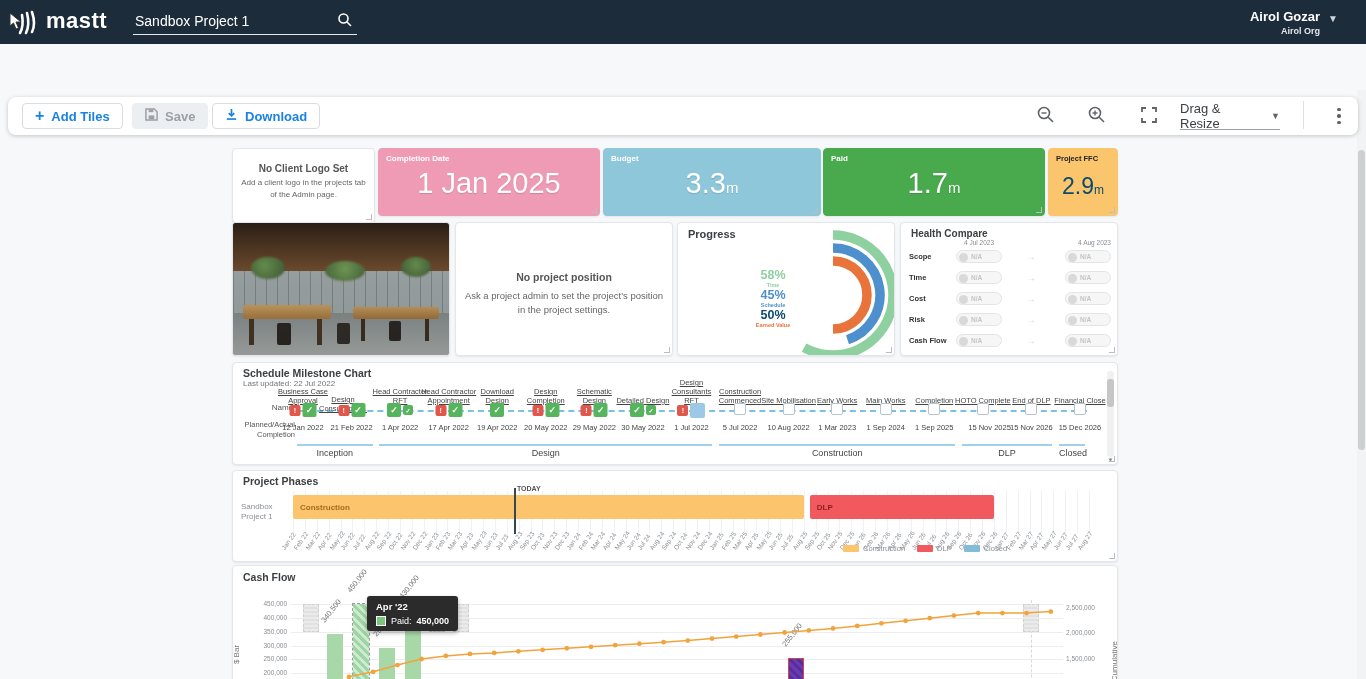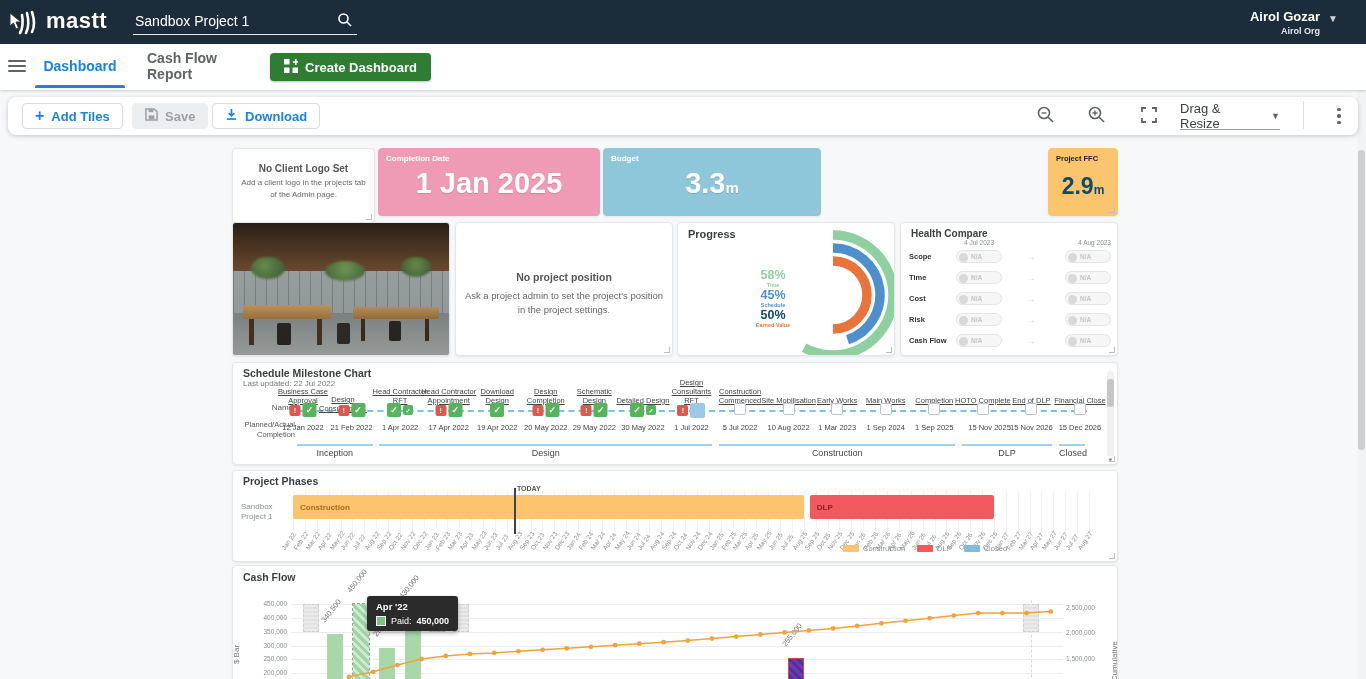--- a/index.html
+++ b/index.html
@@ -37,21 +37,21 @@
   .tb-icon{position:absolute;top:8px;width:22px;height:22px;cursor:pointer;}
   .dragresize{position:absolute;left:1172px;top:6px;width:100px;height:26px;border-bottom:1px solid #9aa0a6;color:#3c4043;font-size:13px;display:flex;align-items:center;gap:8px;cursor:pointer;}
   .tb-divider{position:absolute;left:1295px;top:4px;width:1px;height:28px;background:#e0e0e0;}
   .kebab{position:absolute;left:1322px;top:6px;width:18px;height:26px;display:flex;flex-direction:column;align-items:center;justify-content:center;gap:3px;cursor:pointer;}
   .kebab i{width:3.5px;height:3.5px;border-radius:50%;background:#5f6368;}
 
   
   .tile{position:absolute;background:#fff;border:1px solid #e3e6ea;border-radius:4px;box-shadow:0 1px 2px rgba(0,0,0,.08);box-sizing:border-box;overflow:hidden;}
   .tile::after{content:"";position:absolute;right:2px;bottom:2px;width:5px;height:5px;border-right:1.5px solid #b9bec3;border-bottom:1.5px solid #b9bec3;}
   .kpi-label{position:absolute;left:7px;top:5px;font-size:8px;font-weight:bold;color:#fff;}
-  .kpi-value{position:absolute;left:0;right:0;top:18px;text-align:center;color:#fff;font-weight:bold;font-size:29px;text-shadow:0 1px 1px rgba(0,0,0,.15);}
+  .kpi-value{position:absolute;left:0;right:0;top:18px;text-align:center;color:#fff;font-weight:normal;font-size:29px;text-shadow:0 1px 1px rgba(0,0,0,.15);}
   .kpi-suffix{font-size:15px;}
   .tile-title{position:absolute;left:10px;top:5px;font-size:11px;font-weight:bold;color:#3c4043;}
   .muted-title{position:absolute;left:8px;right:8px;text-align:center;font-size:10px;font-weight:bold;color:#555;}
   .muted-body{position:absolute;left:8px;right:8px;text-align:center;font-size:9px;color:#666;line-height:1.5;}
 
   
   .ms-line{position:absolute;left:64px;top:47px;width:790px;border-top:2px dashed #7ac0e8;}
   .ms-name{position:absolute;width:56px;font-size:7.5px;line-height:1.2;color:#444;text-align:center;display:flex;flex-direction:column;justify-content:flex-end;height:22px;text-decoration:underline;}
   .ms-date{position:absolute;width:56px;font-size:7.5px;color:#444;text-align:center;}
   .ms-icons{position:absolute;display:flex;gap:2px;align-items:center;transform:translateX(-50%);}
@@ -144,41 +144,20 @@
             <circle cx="6.5" cy="6.5" r="4.5" fill="none" stroke="#fff" stroke-width="1.6"></circle>
             <line x1="10" y1="10" x2="14" y2="14" stroke="#fff" stroke-width="1.6"></line>
           </svg>
       </span>
     </div>
     <div class="user-name">Airol Gozar</div>
     <div class="user-org">Airol Org</div>
     <div class="user-caret">▼</div>
   </div>
 
-  <div class="menubar">
-    <div class="hamburger">
-        <span></span>
-        <span></span>
-        <span></span>
-      </div>
-    <div class="tab tab-dashboard">Dashboard</div>
-    <div class="tab-underline"></div>
-    <div class="tab tab-cashflow">Cash Flow Report</div>
-    <div class="btn-create">
-      <span>
-        <svg width="14" height="14" viewBox="0 0 14 14" fill="#fff">
-            <rect x="0" y="0" width="5.5" height="5.5"></rect>
-            <rect x="0" y="8.5" width="5.5" height="5.5"></rect>
-            <rect x="8.5" y="8.5" width="5.5" height="5.5"></rect>
-            <path d="M11 0h1.6v2.2H14v1.6h-1.4V6H11V3.8H8.8V2.2H11z"></path>
-          </svg>
-      </span>
-      <span>Create Dashboard</span>
-    </div>
-  </div>
 
   <div class="toolbar">
     <div class="btn btn-add">
       <span style="font-size:16px;font-weight:bold;">+</span>
       <span>Add Tiles</span>
     </div>
     <div class="btn btn-save">
       <span>
         <svg width="13" height="13" viewBox="0 0 14 14">
             <path d="M1 1h9l3 3v9H1z" fill="none" stroke="#9aa0a6" stroke-width="1.6"></path>
@@ -237,20 +216,24 @@
   <div class="tile" style="left:378px;top:148px;width:222px;height:68px;background:#ef9bb6;border-color:#ef9bb6;">
     <div class="kpi-label">Completion Date</div>
     <div class="kpi-value">1 Jan 2025</div>
   </div>
 
   <div class="tile" style="left:603px;top:148px;width:218px;height:68px;background:#8ec7d9;border-color:#8ec7d9;">
     <div class="kpi-label">Budget</div>
     <div class="kpi-value"><span>3.3</span><span class="kpi-suffix">m</span></div>
   </div>
 
+  <div class="tile" style="left:823px;top:148px;width:222px;height:68px;background:#49a94d;border-color:#49a94d;">
+    <div class="kpi-label">Paid</div>
+    <div class="kpi-value"><span>1.7</span><span class="kpi-suffix">m</span></div>
+  </div>
 
   <div class="tile" style="left:1048px;top:148px;width:70px;height:68px;background:#fbc56e;border-color:#fbc56e;">
     <div class="kpi-label" style="color:#222;font-size:7.5px;">Project FFC</div>
     <div class="kpi-value" style="color:#0c4a6e;font-size:23px;top:24px;text-shadow:none;"><span>2.9</span><span class="kpi-suffix" style="font-size:12px;">m</span></div>
   </div>
 
   <div class="tile photo" style="left:232px;top:222px;width:218px;height:134px;">
     <div class="abs" style="left:0;top:0;width:218px;height:50px;background:linear-gradient(#2e2117,#7a5433),repeating-linear-gradient(90deg,rgba(0,0,0,.35) 0 3px,rgba(255,255,255,.06) 3px 7px);"></div>
     <div class="abs" style="left:0;top:48px;width:218px;height:44px;background:#a8b0b1;"></div>
     <div class="abs" style="left:0;top:48px;width:218px;height:44px;background:repeating-linear-gradient(90deg,rgba(40,40,40,.25) 0 1px,transparent 1px 11px);"></div>

